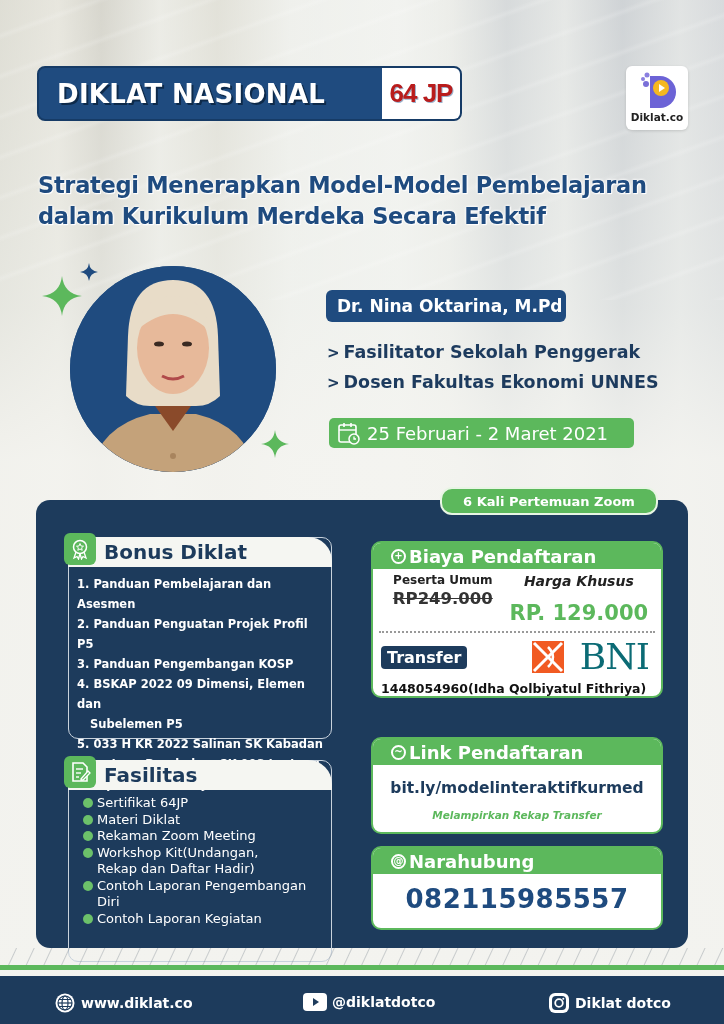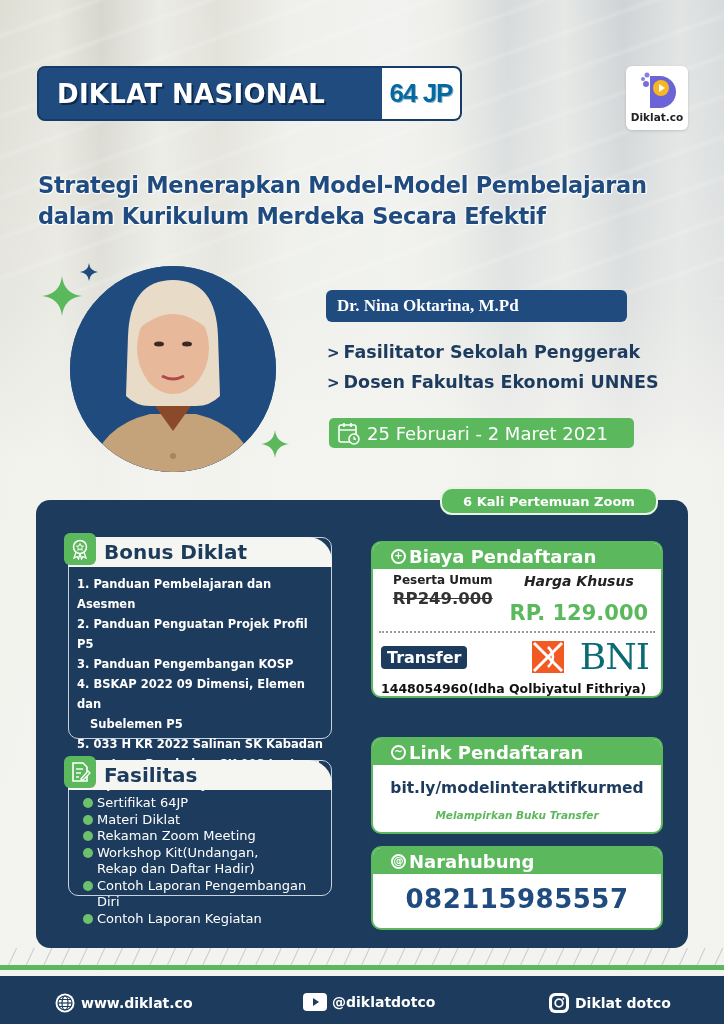--- a/index.html
+++ b/index.html
@@ -28,21 +28,21 @@
     border: 2px solid #163b66;
     display: flex; align-items: center;
   }
   .banner-title {
     flex: 1; color: #fff; font-weight: bold; font-size: 26px;
     font-family: "DejaVu Sans", sans-serif; padding-left: 18px; letter-spacing: 0.3px;
     text-shadow: 2px 2px 0 #0e2a4a;
   }
   .banner-jp {
     width: 78px; height: 51px; background: #fff;
-    border-radius: 0 6px 6px 0; color: #0369a1; font-weight: bold; font-size: 26px;
+    border-radius: 0 6px 6px 0; color: #b91c1c; font-weight: bold; font-size: 26px;
     display: flex; align-items: center; justify-content: center;
     font-family: "Liberation Sans", sans-serif; letter-spacing: -1px;
     text-shadow: 1px 1px 0 #9bb1cc;
   }
 
   .logo {
     position: absolute; left: 626px; top: 66px; width: 62px; height: 64px;
     background: #fff; border-radius: 6px; display: flex; flex-direction: column;
     align-items: center; justify-content: flex-start; padding-top: 4px;
     box-shadow: 0 1px 3px rgba(0,0,0,0.15);
@@ -58,23 +58,23 @@
   }
 
   
   .photo {
     position: absolute; left: 70px; top: 266px; width: 206px; height: 206px;
     border-radius: 50%; background: #1f4b7f; overflow: hidden;
   }
   .sparkle { position: absolute; }
 
   .speaker-name {
-    position: absolute; left: 326px; top: 290px; width: 301px; height: 32px;
+    position: absolute; left: 326px; top: 290px; width: 240px; height: 32px;
     background: #1f4b7f; border-radius: 6px; color: #fff; font-weight: bold;
-    font-size: 17px; display: flex; align-items: center; padding-left: 11px; font-family: Liberation Serif, serif;
+    font-size: 17px; display: flex; align-items: center; padding-left: 11px;
   }
   .roles { position: absolute; left: 327px; top: 338px; }
   .role { color: #1d3b5e; font-weight: bold; font-size: 17.5px; line-height: 29px; }
   .role .chev { font-size: 15px; margin-right: 4px; }
 
   .date-pill {
     position: absolute; left: 329px; top: 418px; width: 305px; height: 30px;
     background: #5cb85c; border-radius: 5px; color: #fff; font-size: 18px;
     display: flex; align-items: center; padding-left: 8px; gap: 6px;
   }
@@ -249,21 +249,21 @@
   </div>
   <div class="list">
     <div class="bonus-item"><span>1.</span> <span>Panduan Pembelajaran dan Asesmen</span></div>
     <div class="bonus-item"><span>2.</span> <span>Panduan Penguatan Projek Profil P5</span></div>
     <div class="bonus-item"><span>3.</span> <span>Panduan Pengembangan KOSP</span></div>
     <div class="bonus-item"><span>4.</span> <span>BSKAP 2022 09 Dimensi, Elemen dan</span><span class="cont">Subelemen P5</span></div>
     <div class="bonus-item"><span>5.</span> <span>033 H KR 2022 Salinan SK Kabadan</span><span class="cont">tentang Perubahan SK 008 tentang</span><span class="cont">Capaian Pembelajaran</span></div>
   </div>
 </div>
 
-<div class="card-l" style="left:68px;top:760px;width:264px;height:136px;">
+<div class="card-l" style="left:68px;top:760px;width:264px;height:202px;">
   <div class="card-head">
     <div class="card-head-icon">
       <svg width="22" height="22" viewBox="0 0 22 22">
           <path d="M4 2 H14 L18 6 V20 H4 Z" fill="none" stroke="#fff" stroke-width="1.6"></path>
           <line x1="7" y1="8" x2="14" y2="8" stroke="#fff" stroke-width="1.4"></line>
           <line x1="7" y1="12" x2="12" y2="12" stroke="#fff" stroke-width="1.4"></line>
           <line x1="7" y1="16" x2="10" y2="16" stroke="#fff" stroke-width="1.4"></line>
           <path d="M12 18 L19 10 L21 12 L14 19 L12 19 Z" fill="#5cb85c" stroke="#fff" stroke-width="1.3"></path>
         </svg>
     </div>
@@ -332,21 +332,21 @@
   </div>
   <div class="acct">1448054960(Idha Qolbiyatul Fithriya)</div>
 </div>
 
 <div class="card-r" style="left:371px;top:737px;width:292px;height:97px;">
   <div class="card-r-head">
     <span class="circ-ico">~</span>
     <span>Link Pendaftaran</span>
   </div>
   <div class="link-text">bit.ly/modelinteraktifkurmed</div>
-  <div class="link-note">Melampirkan Buku Transfer</div>
+  <div class="link-note">Melampirkan Rekap Transfer</div>
 </div>
 
 <div class="card-r" style="left:371px;top:846px;width:292px;height:84px;">
   <div class="card-r-head">
     <span class="circ-ico">@</span>
     <span>Narahubung</span>
   </div>
   <div class="phone">082115985557</div>
 </div>
 

